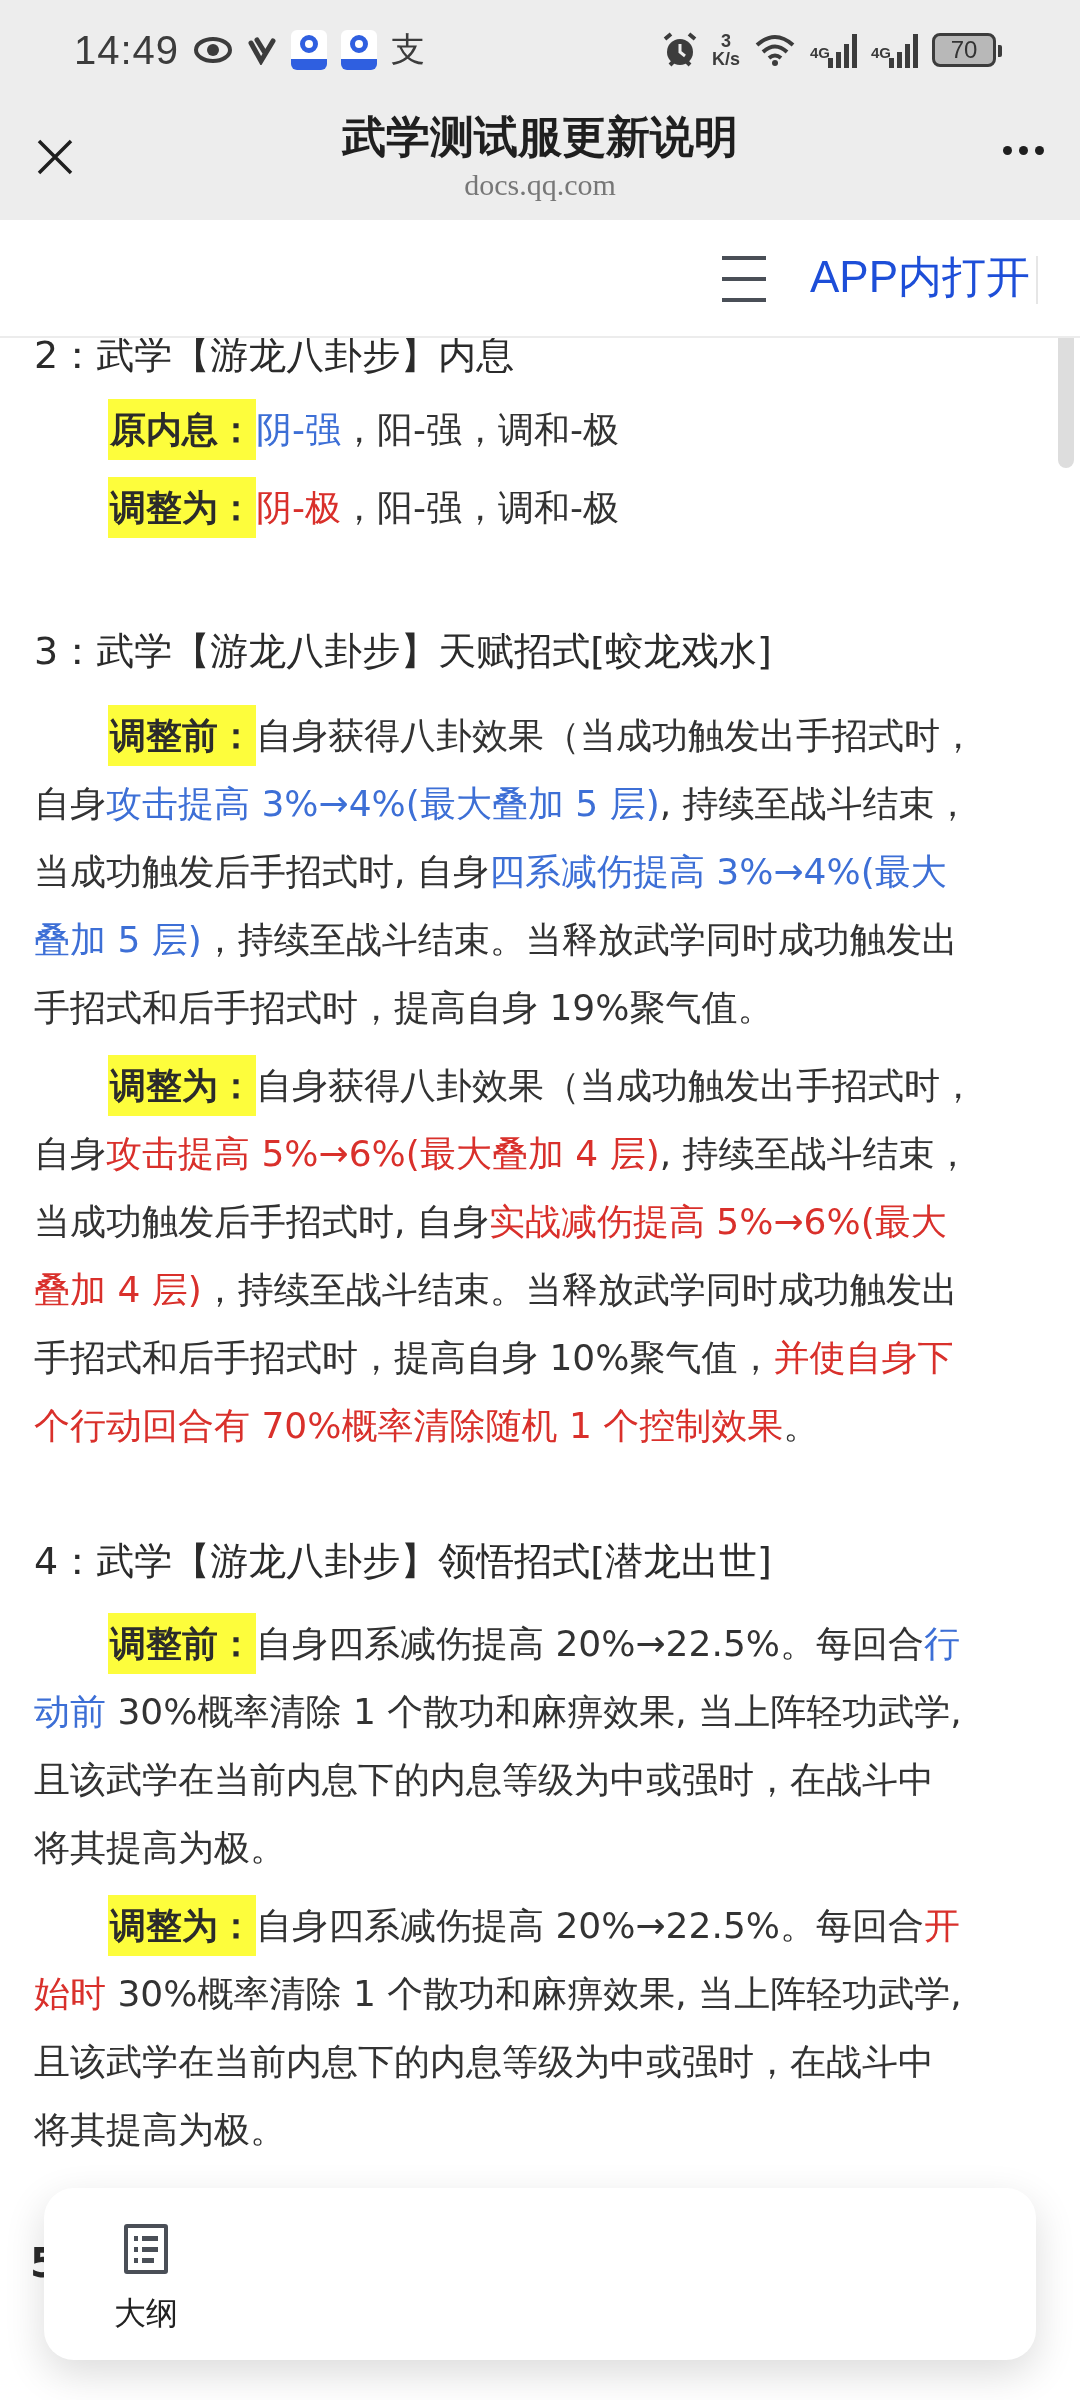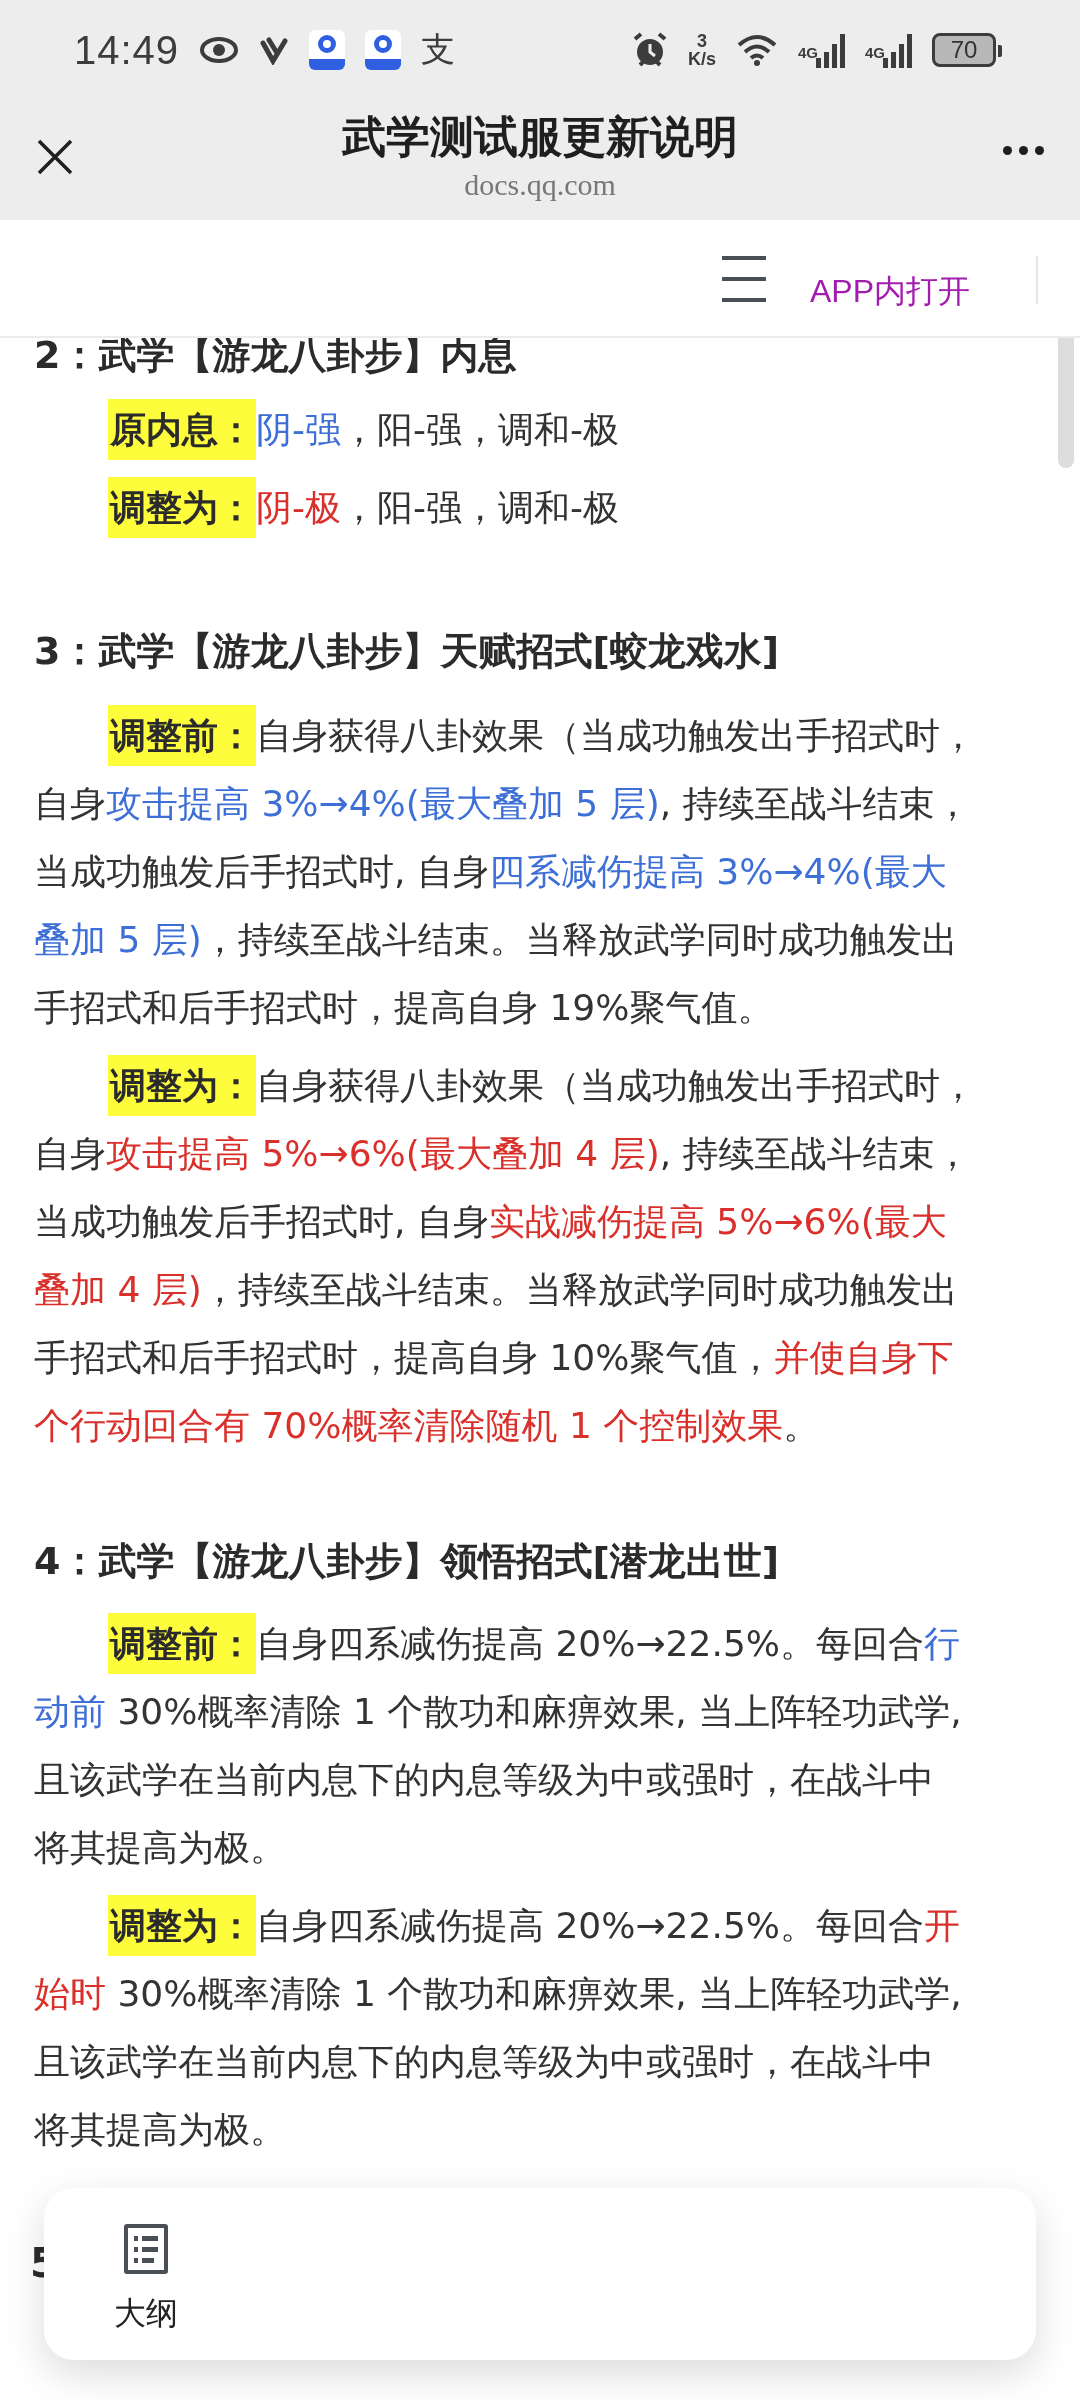--- a/index.html
+++ b/index.html
@@ -1,21 +1,21 @@
 <!DOCTYPE html>
 <html><head>
   <meta charset="utf-8">
   <style>
     * { box-sizing: border-box; margin: 0; padding: 0; }
     html, body { width: 1080px; height: 2400px; overflow: hidden; background: #ffffff; }
     body { font-family: "DejaVu Sans", "Liberation Sans", sans-serif; color: #333333; position: relative; }
 
     
     .status-bar { position: absolute; top: 0; left: 0; width: 1080px; height: 100px; background: #ededed; display: flex; align-items: center; padding: 0 70px 0 74px; justify-content: space-between; }
-    .sb-left, .sb-right { display: flex; align-items: center; gap: 20px; color: #3c3c3c; }
+    .sb-left, .sb-right { display: flex; align-items: center; gap: 14px; color: #3c3c3c; }
     .sb-time { font-size: 40px; font-family: "Liberation Sans", sans-serif; letter-spacing: 1px; color: #3c3c3c; }
     .sb-icon { display: inline-flex; align-items: center; justify-content: center; font-size: 34px; color: #3c3c3c; }
     .app-badge { width: 36px; height: 40px; border-radius: 6px; background: #ffffff; position: relative; overflow: hidden; display: inline-block; }
     .app-badge::before { content: ""; position: absolute; left: 9px; top: 5px; width: 18px; height: 18px; border-radius: 50%; border: 5px solid #2f5fe0; box-sizing: border-box; }
     .app-badge::after { content: ""; position: absolute; left: 0; bottom: 0; width: 100%; height: 11px; background: #2f5fe0; }
     .sb-speed { display: flex; flex-direction: column; align-items: center; line-height: 18px; font-size: 18px; font-weight: bold; color: #3c3c3c; font-family: "Liberation Sans", sans-serif; }
     .sb-signal { display: flex; align-items: flex-end; gap: 3px; height: 36px; position: relative; padding-left: 18px; }
     .sb-signal .g { position: absolute; left: 0; top: 0; font-size: 15px; font-weight: bold; font-family: "Liberation Sans", sans-serif; margin-top: 12px; }
     .sb-signal i { display: block; width: 5px; background: #3c3c3c; }
     .battery { width: 64px; height: 34px; border: 3px solid #3c3c3c; border-radius: 8px; display: flex; align-items: center; justify-content: center; font-size: 24px; font-family: "Liberation Sans", sans-serif; background: #b8b8b8; color: #333; position: relative; margin-right: 14px; }
@@ -26,27 +26,27 @@
     .close-btn { position: absolute; left: 30px; top: 32px; width: 50px; height: 50px; display: flex; align-items: center; justify-content: center; }
     .page-title { position: absolute; top: 8px; left: 0; width: 1080px; text-align: center; font-size: 44px; font-weight: bold; color: #1f1f1f; }
     .page-domain { position: absolute; top: 68px; left: 0; width: 1080px; text-align: center; font-size: 30px; color: #777777; font-family: Liberation Serif, serif; }
     .more-btn { position: absolute; right: 36px; top: 46px; display: flex; gap: 7px; }
     .more-btn i { width: 9px; height: 9px; background: #1f1f1f; border-radius: 50%; display: block; }
 
     
     .doc-toolbar { position: absolute; top: 220px; left: 0; width: 1080px; height: 118px; background: #ffffff; border-bottom: 2px solid #ececec; }
     .outline-menu-btn { position: absolute; left: 722px; top: 36px; width: 46px; height: 46px; display: flex; flex-direction: column; justify-content: space-between; }
     .outline-menu-btn i { display: block; width: 44px; height: 4px; background: #4a4f57; }
-    .open-in-app { position: absolute; left: 810px; top: 50px; font-size: 32px; color: #a21caf; font-family: "Liberation Sans", sans-serif; }
+    .open-in-app { position: absolute; left: 810px; top: 28px; font-size: 44px; color: #1d4ed8; font-family: "Liberation Sans", sans-serif; }
     .toolbar-divider { position: absolute; left: 1036px; top: 36px; width: 2px; height: 48px; background: #e6e6e6; }
 
     
     .content { position: absolute; top: 338px; left: 0; width: 1080px; height: 2062px; overflow: hidden; }
     .scrollbar { position: absolute; right: 6px; top: 0; width: 16px; height: 130px; background: #dddddd; border-radius: 0 0 8px 8px; }
-    .heading { position: absolute; left: 34px; font-size: 38px; font-weight: bold; color: #2b2b2b; white-space: nowrap; }
+    .heading { position: absolute; left: 34px; font-size: 38px; font-weight: normal; color: #2b2b2b; white-space: nowrap; }
     .line { position: absolute; left: 34px; font-size: 36px; color: #333333; white-space: nowrap; line-height: 48px; text-align: right; }
     .indent { left: 108px; }
     .hl { background: #fdfd3c; font-weight: bold; color: #2b2b2b; padding: 10px 2px; }
     .blue { color: #3d6fd6; }
     .red { color: #d9302b; }
 
     
     .outline-card { position: absolute; left: 44px; top: 2188px; width: 992px; height: 172px; background: #ffffff; border-radius: 30px; box-shadow: 0 14px 40px rgba(0,0,0,0.14); }
     .outline-icon { position: absolute; left: 80px; top: 36px; width: 44px; height: 50px; border: 4px solid #4a4f57; border-radius: 3px; }
     .outline-icon i { position: absolute; left: 6px; height: 5px; background: #4a4f57; display: block; }

